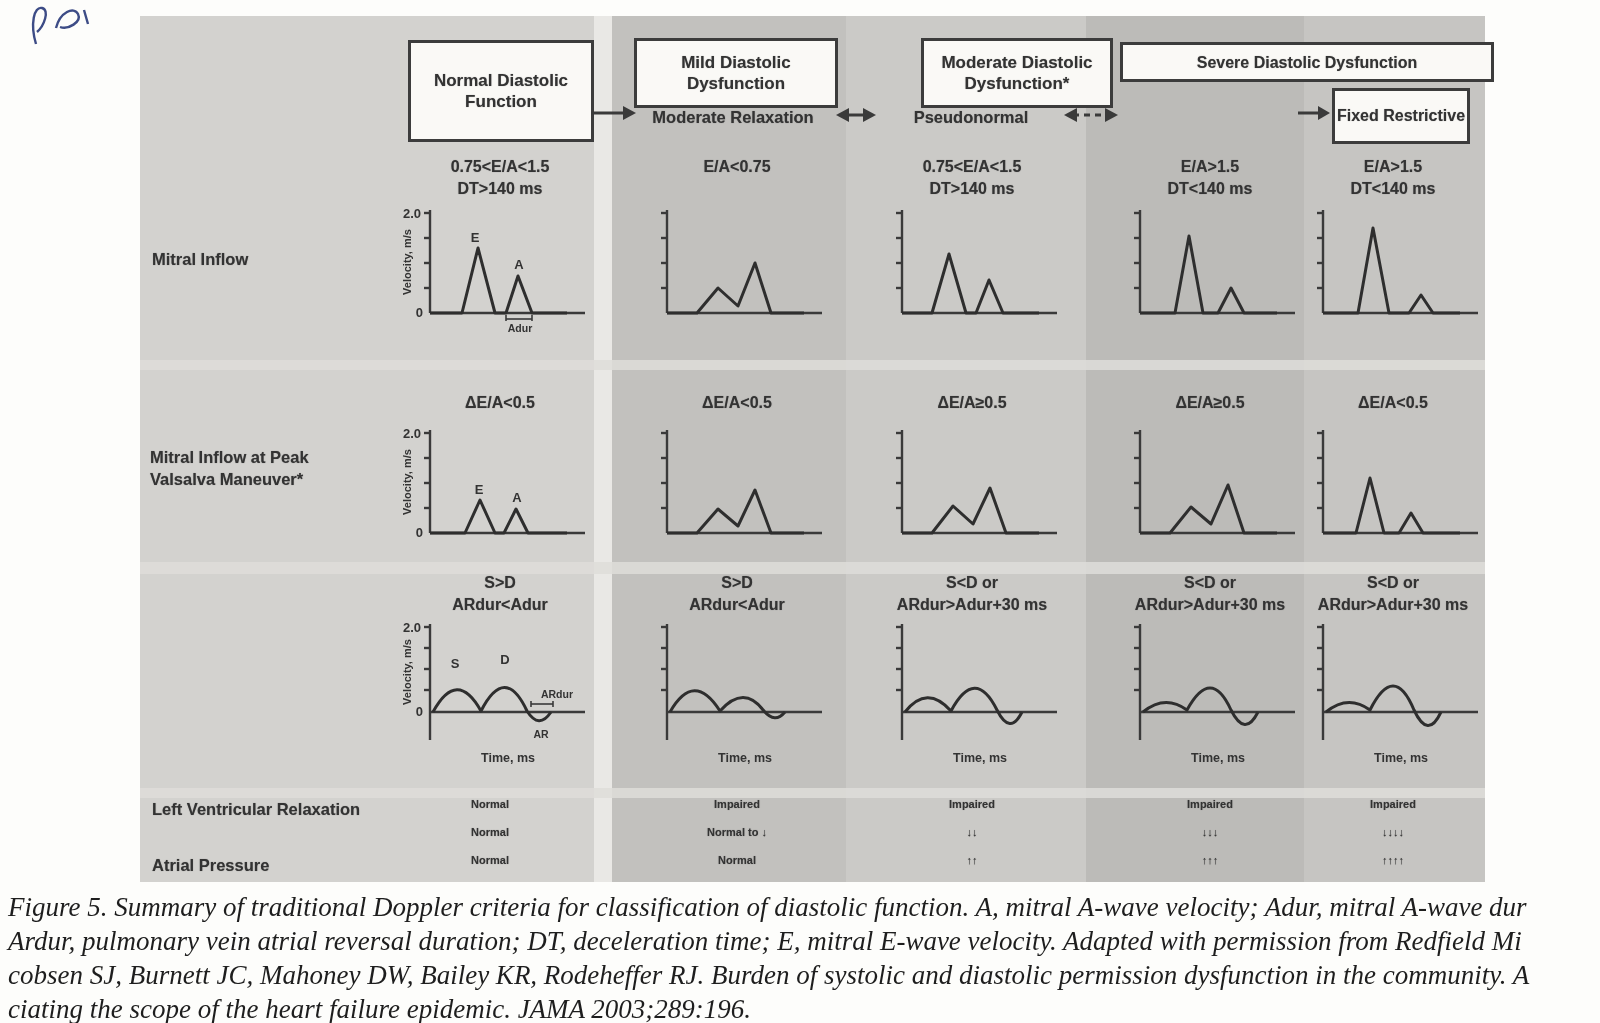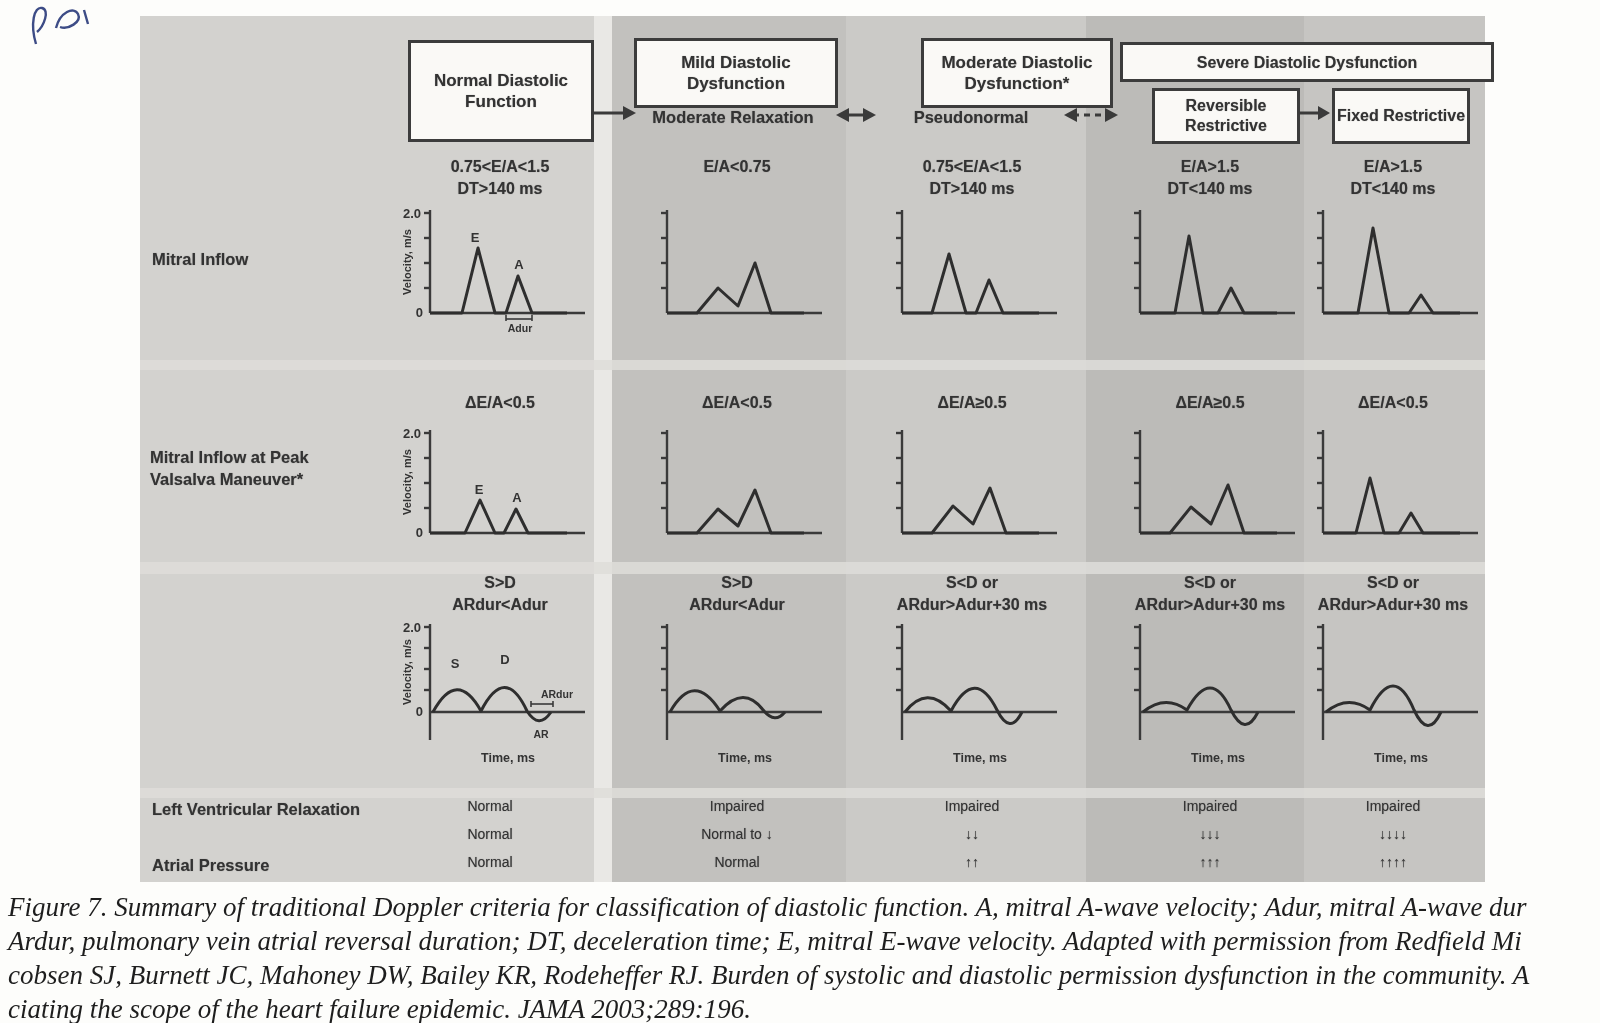--- a/index.html
+++ b/index.html
@@ -14,21 +14,21 @@
          font-weight:bold; color:#333; text-shadow:0 0 1px rgba(40,40,40,.45); }
   .hdr-title { font-size:17px; line-height:21px; padding:2px 0; }
   .hdr-sub { position:absolute; text-align:center; font-weight:bold; font-size:16.5px;
              color:#333; text-shadow:0 0 1px rgba(40,40,40,.45); }
 
   .rowlabel { position:absolute; font-weight:bold; font-size:16.5px; line-height:22px;
               color:#333; text-shadow:0 0 1px rgba(40,40,40,.45); }
   .criteria { position:absolute; text-align:center; font-weight:bold; font-size:16px;
               line-height:22px; color:#333; white-space:pre-line;
               text-shadow:0 0 1px rgba(40,40,40,.45); }
-  .value { position:absolute; text-align:center; font-weight:normal; font-size:14px;
+  .value { position:absolute; text-align:center; font-weight:bold; font-size:11px;
            color:#333; text-shadow:0 0 1px rgba(40,40,40,.45); }
 
   .chart { position:absolute; overflow:visible; }
   .chart line { stroke:#3a3a3a; stroke-width:2.4; }
   .chart .wave { stroke:#2e2e2e; stroke-width:3; fill:none; stroke-linejoin:round; }
   .chart text { font-family:"Liberation Sans",sans-serif; font-weight:bold; font-size:13px; fill:#333; }
   .chart text.sm { font-size:10.5px; }
   .chart text.yl { font-size:11px; }
   .chart text.xl { font-size:12.5px; }
   .chart .bracket { stroke-width:1.6; }
@@ -86,23 +86,20 @@
   <div class="hdr-sub" style="left:878px;top:108px;width:186px;">Pseudonormal</div>
 
   <svg class="arrow abs" style="left:1064px;top:103px;" width="54" height="24" viewBox="0 0 54 24">
     <polygon points="13,5 0,12 13,19"></polygon>
       <line class="dash" x1="9" y1="12" x2="45" y2="12"></line>
       <polygon points="41,5 54,12 41,19"></polygon>
   </svg>
 
   <div class="box" style="left:1120px;top:42px;width:368px;height:34px;">
     <div class="hdr-title" style="font-size:16px;">Severe Diastolic Dysfunction</div>
-  </div>
-  <div class="box" style="left:1152px;top:88px;width:142px;height:50px;">
-    <div class="hdr-title" style="font-size:16px;line-height:20px;">Reversible Restrictive</div>
   </div>
   <svg class="arrow abs" style="left:1296px;top:102px;" width="34" height="22" viewBox="0 0 34 22">
     <line x1="2" y1="11" x2="24" y2="11"></line>
       <polygon points="22,4 34,11 22,18"></polygon>
   </svg>
   <div class="box" style="left:1332px;top:88px;width:132px;height:50px;">
     <div class="hdr-title" style="font-size:16px;line-height:20px;">Fixed Restrictive</div>
   </div>
 
   <div class="rowlabel" style="left:152px;top:248px;width:200px;">Mitral Inflow</div>
@@ -315,18 +312,18 @@
   <div class="value" style="left:1095px;top:826px;width:230px;">↓↓↓</div>
   <div class="value" style="left:1278px;top:826px;width:230px;">↓↓↓↓</div>
 
   <div class="rowlabel" style="left:152px;top:854px;width:300px;">Atrial Pressure</div>
   <div class="value" style="left:375px;top:854px;width:230px;">Normal</div>
   <div class="value" style="left:622px;top:854px;width:230px;">Normal</div>
   <div class="value" style="left:857px;top:854px;width:230px;">↑↑</div>
   <div class="value" style="left:1095px;top:854px;width:230px;">↑↑↑</div>
   <div class="value" style="left:1278px;top:854px;width:230px;">↑↑↑↑</div>
 
-  <div class="caption" style="top:890px;">Figure 7. Summary of traditional Doppler criteria for classification of diastolic function. A, mitral A-wave velocity; Adur, mitral A-wave dur</div>
+  <div class="caption" style="top:890px;">Figure 5. Summary of traditional Doppler criteria for classification of diastolic function. A, mitral A-wave velocity; Adur, mitral A-wave dur</div>
   <div class="caption" style="top:924px;">Ardur, pulmonary vein atrial reversal duration; DT, deceleration time; E, mitral E-wave velocity. Adapted with permission from Redfield Mi</div>
   <div class="caption" style="top:958px;">cobsen SJ, Burnett JC, Mahoney DW, Bailey KR, Rodeheffer RJ. Burden of systolic and diastolic permission dysfunction in the community. A</div>
   <div class="caption" style="top:992px;">ciating the scope of the heart failure epidemic. JAMA 2003;289:196.</div>
 
 </div>
 
 </body></html>

